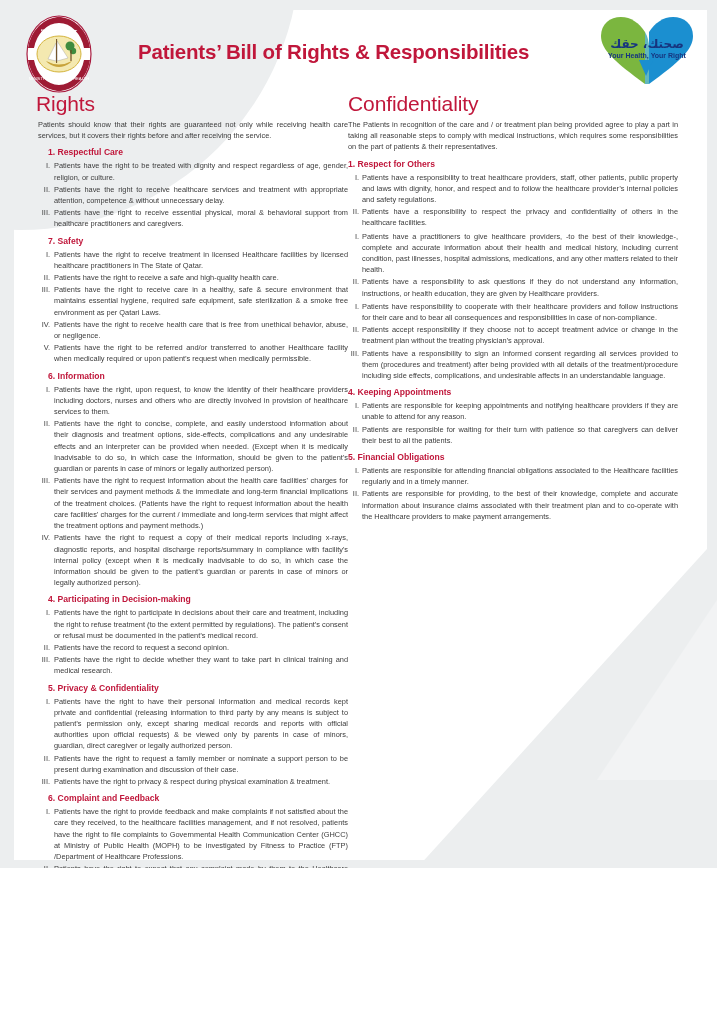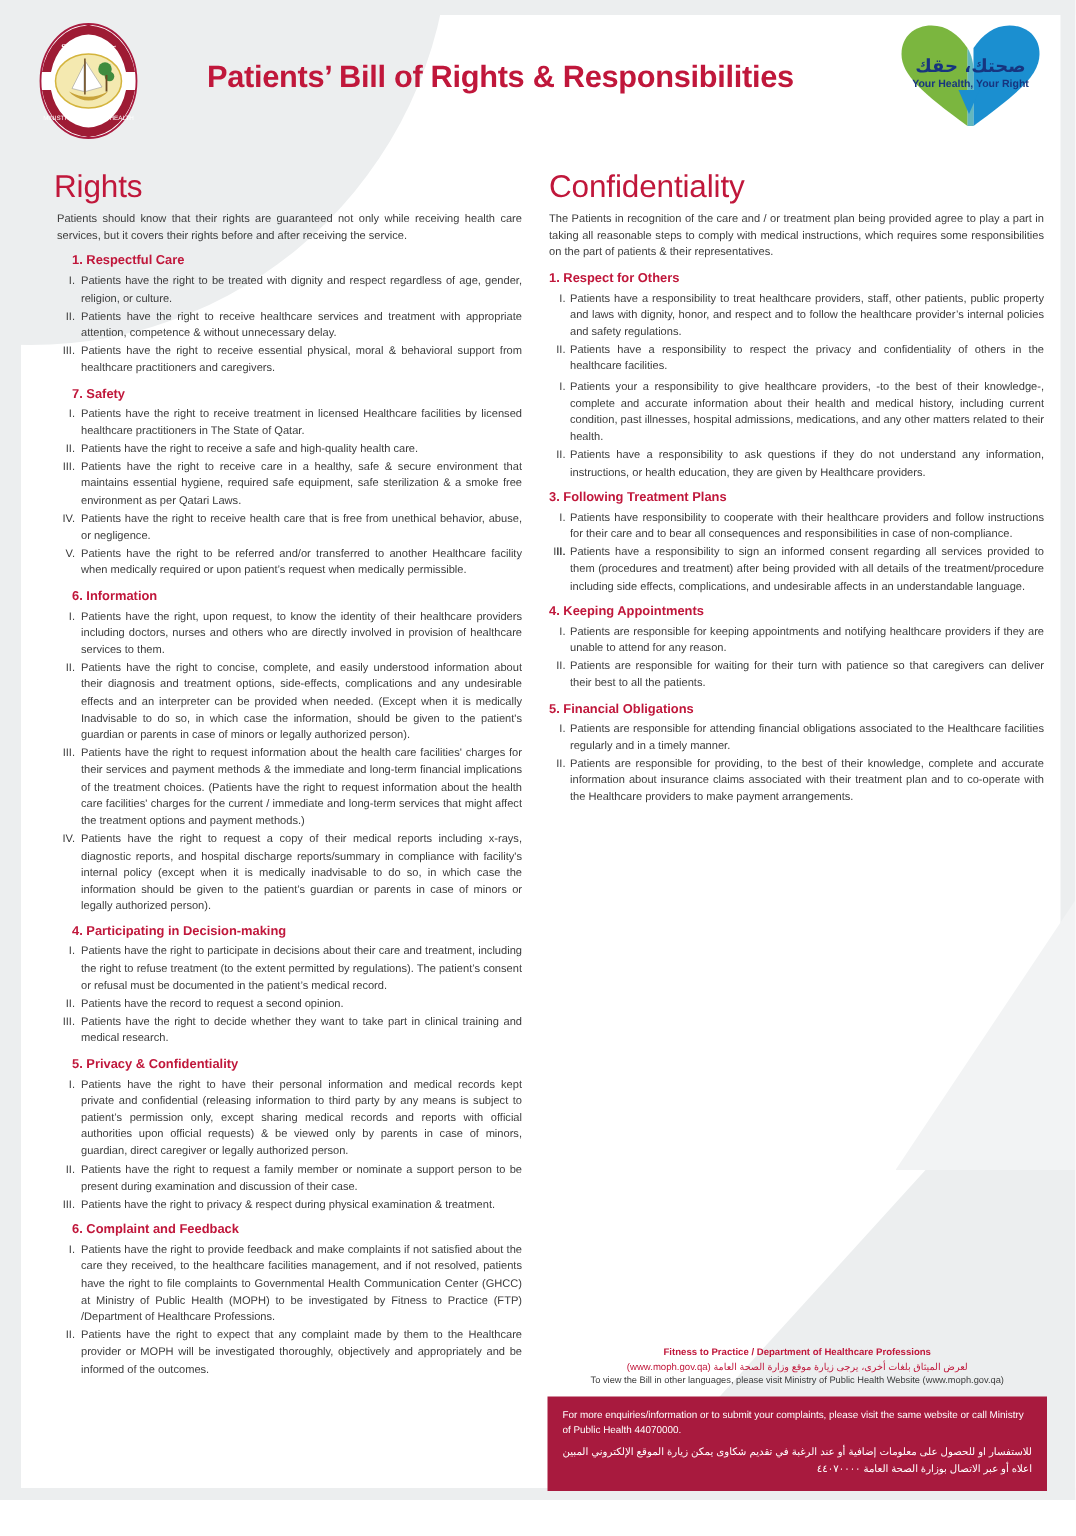--- a/index.html
+++ b/index.html
@@ -3,21 +3,21 @@
 <meta charset="utf-8">
 <style>
   * { box-sizing: border-box; margin: 0; padding: 0; }
   html, body {
     width: 717px; height: 1024px;
     background: #ffffff;
     font-family: "Liberation Sans", sans-serif;
   }
   .page {
     position: relative;
-    width: 717px; height: 1000px;
+    width: 717px; height: 868px;
     background: #eef0f1;
     overflow: hidden;
   }
   
   .bg-white-main {
     position: absolute;
     left: 0; top: 0;
     width: 717px; height: 1024px;
     background: #ffffff;
     clip-path: polygon(0 0, 717px 0, 717px 1024px, 0 1024px);
@@ -95,22 +95,20 @@
   .health-logo {
     position: absolute;
     right: 18px; top: 14px;
     width: 104px; height: 74px;
   }
 
   
   .columns {
     display: flex;
     padding: 0 18px 0 18px;
-    gap: 18px;
-    margin-top: 21px;
   }
   .col { width: 322px; }
   .col-left { padding-left: 18px; width: 330px; }
   .col-right { width: 330px; }
 
   h1.col-title {
     font-size: 21px;
     font-weight: normal;
     color: #c0173b;
     margin-bottom: 3px;
@@ -304,27 +302,26 @@
       <div class="col col-right">
         <h1 class="col-title">Confidentiality</h1>
         <p class="intro">The Patients in recognition of the care and / or treatment plan being provided agree to play a part in taking all reasonable steps to comply with medical instructions, which requires some responsibilities on the part of patients &amp; their representatives.</p>
         <div id="responsibilities-sections">
             <h2 class="sec-title">1. Respect for Others</h2>
             <ol class="items">
               <li><span class="marker">I.</span><span>Patients have a responsibility to treat healthcare providers, staff, other patients, public property and laws with dignity, honor, and respect and to follow the healthcare provider’s internal policies and safety regulations.</span></li>
               <li><span class="marker">II.</span><span>Patients have a responsibility to respect the privacy and confidentiality of others in the healthcare facilities.</span></li>
             </ol>
             <ol class="items">
-              <li><span class="marker">I.</span><span>Patients your a responsibility to give healthcare providers, -to the best of their knowledge-, complete and accurate information about their health and medical history, including current condition, past illnesses, hospital admissions, medications, and any other matters related to their health.</span></li>
+              <li><span class="marker">I.</span><span>Patients have a practitioners to give healthcare providers, -to the best of their knowledge-, complete and accurate information about their health and medical history, including current condition, past illnesses, hospital admissions, medications, and any other matters related to their health.</span></li>
               <li><span class="marker">II.</span><span>Patients have a responsibility to ask questions if they do not understand any information, instructions, or health education, they are given by Healthcare providers.</span></li>
             </ol>
-            <h2 class="sec-title">3. Following Treatment Plans</h2>
             <ol class="items">
               <li><span class="marker">I.</span><span>Patients have responsibility to cooperate with their healthcare providers and follow instructions for their care and to bear all consequences and responsibilities in case of non-compliance.</span></li>
-              <li><span class="marker">II.</span></li>
+              <li><span class="marker">II.</span><span>Patients accept responsibility if they choose not to accept treatment advice or change in the treatment plan without the treating physician’s approval.</span></li>
               <li><span class="marker">III.</span><span>Patients have a responsibility to sign an informed consent regarding all services provided to them (procedures and treatment) after being provided with all details of the treatment/procedure including side effects, complications, and undesirable affects in an understandable language.</span></li>
             </ol>
             <h2 class="sec-title">4. Keeping Appointments</h2>
             <ol class="items">
               <li><span class="marker">I.</span><span>Patients are responsible for keeping appointments and notifying healthcare providers if they are unable to attend for any reason.</span></li>
               <li><span class="marker">II.</span><span>Patients are responsible for waiting for their turn with patience so that caregivers can deliver their best to all the patients.</span></li>
             </ol>
             <h2 class="sec-title">5. Financial Obligations</h2>
             <ol class="items">
               <li><span class="marker">I.</span><span>Patients are responsible for attending financial obligations associated to the Healthcare facilities regularly and in a timely manner.</span></li>

